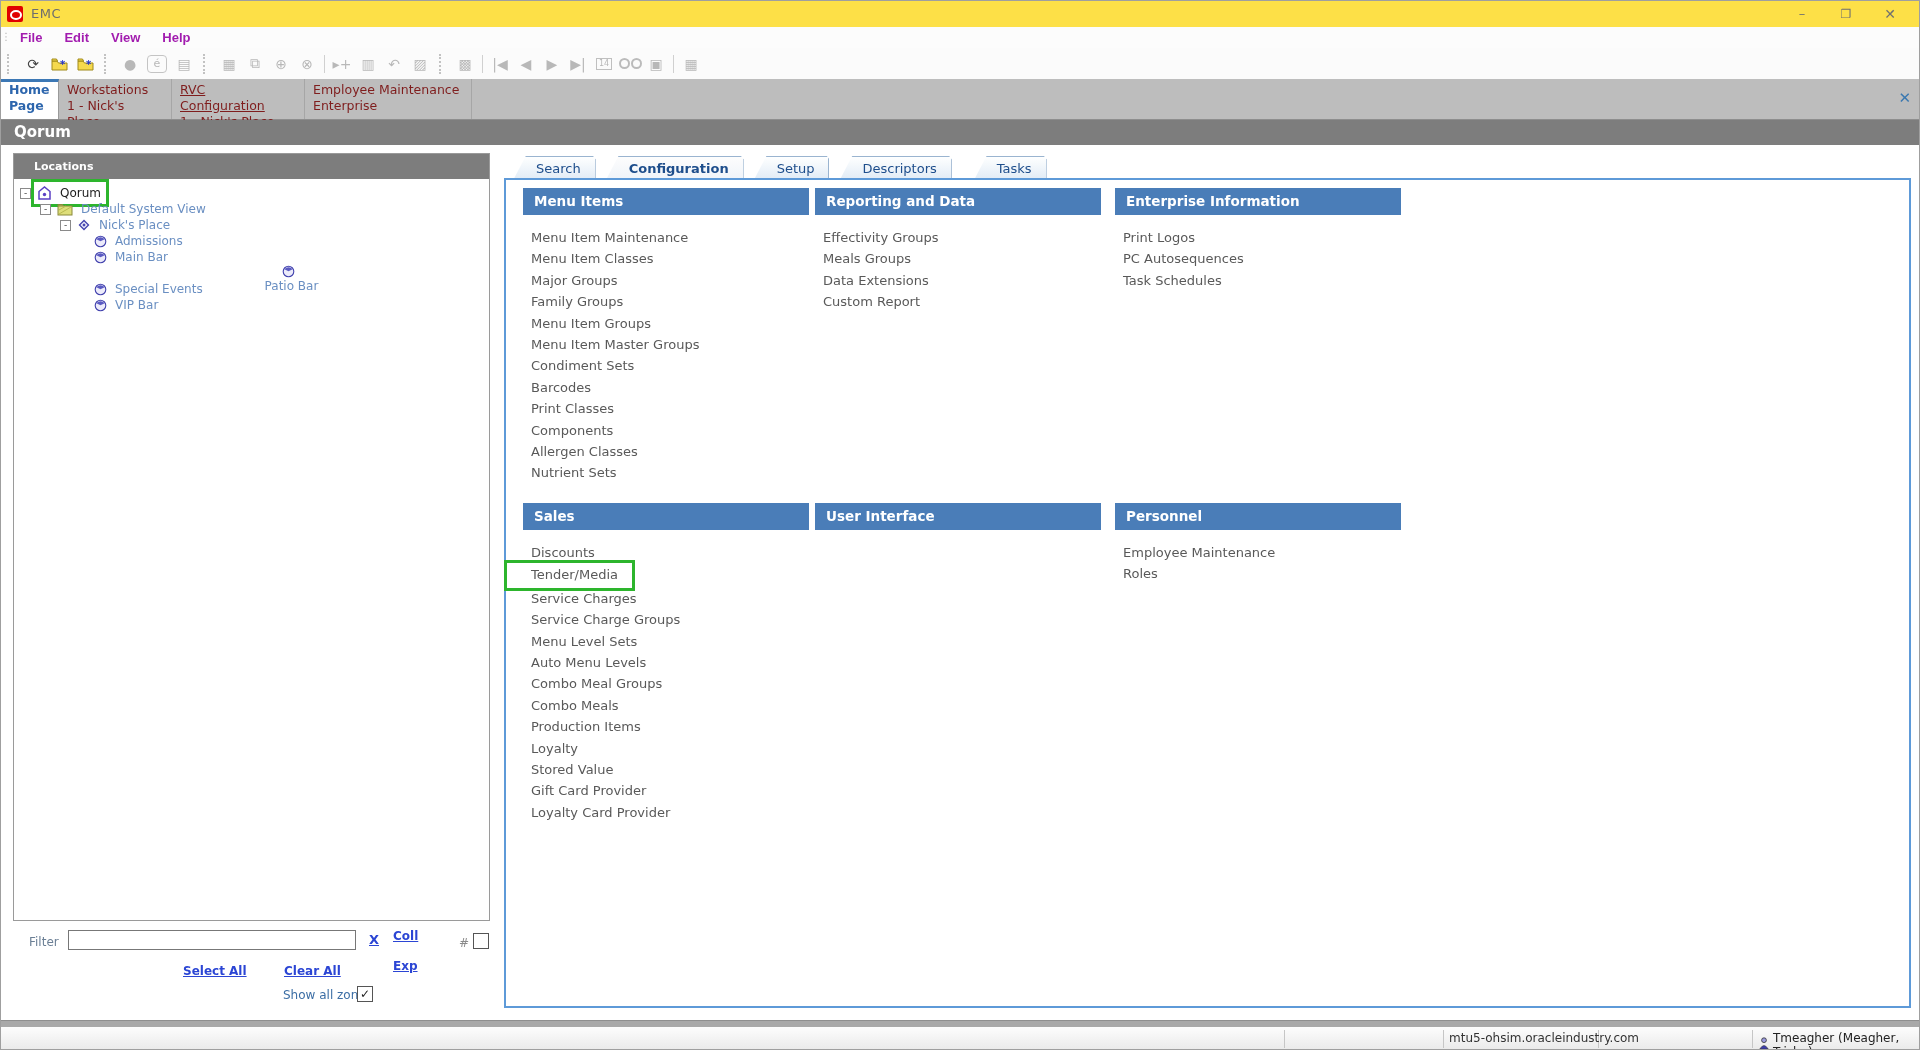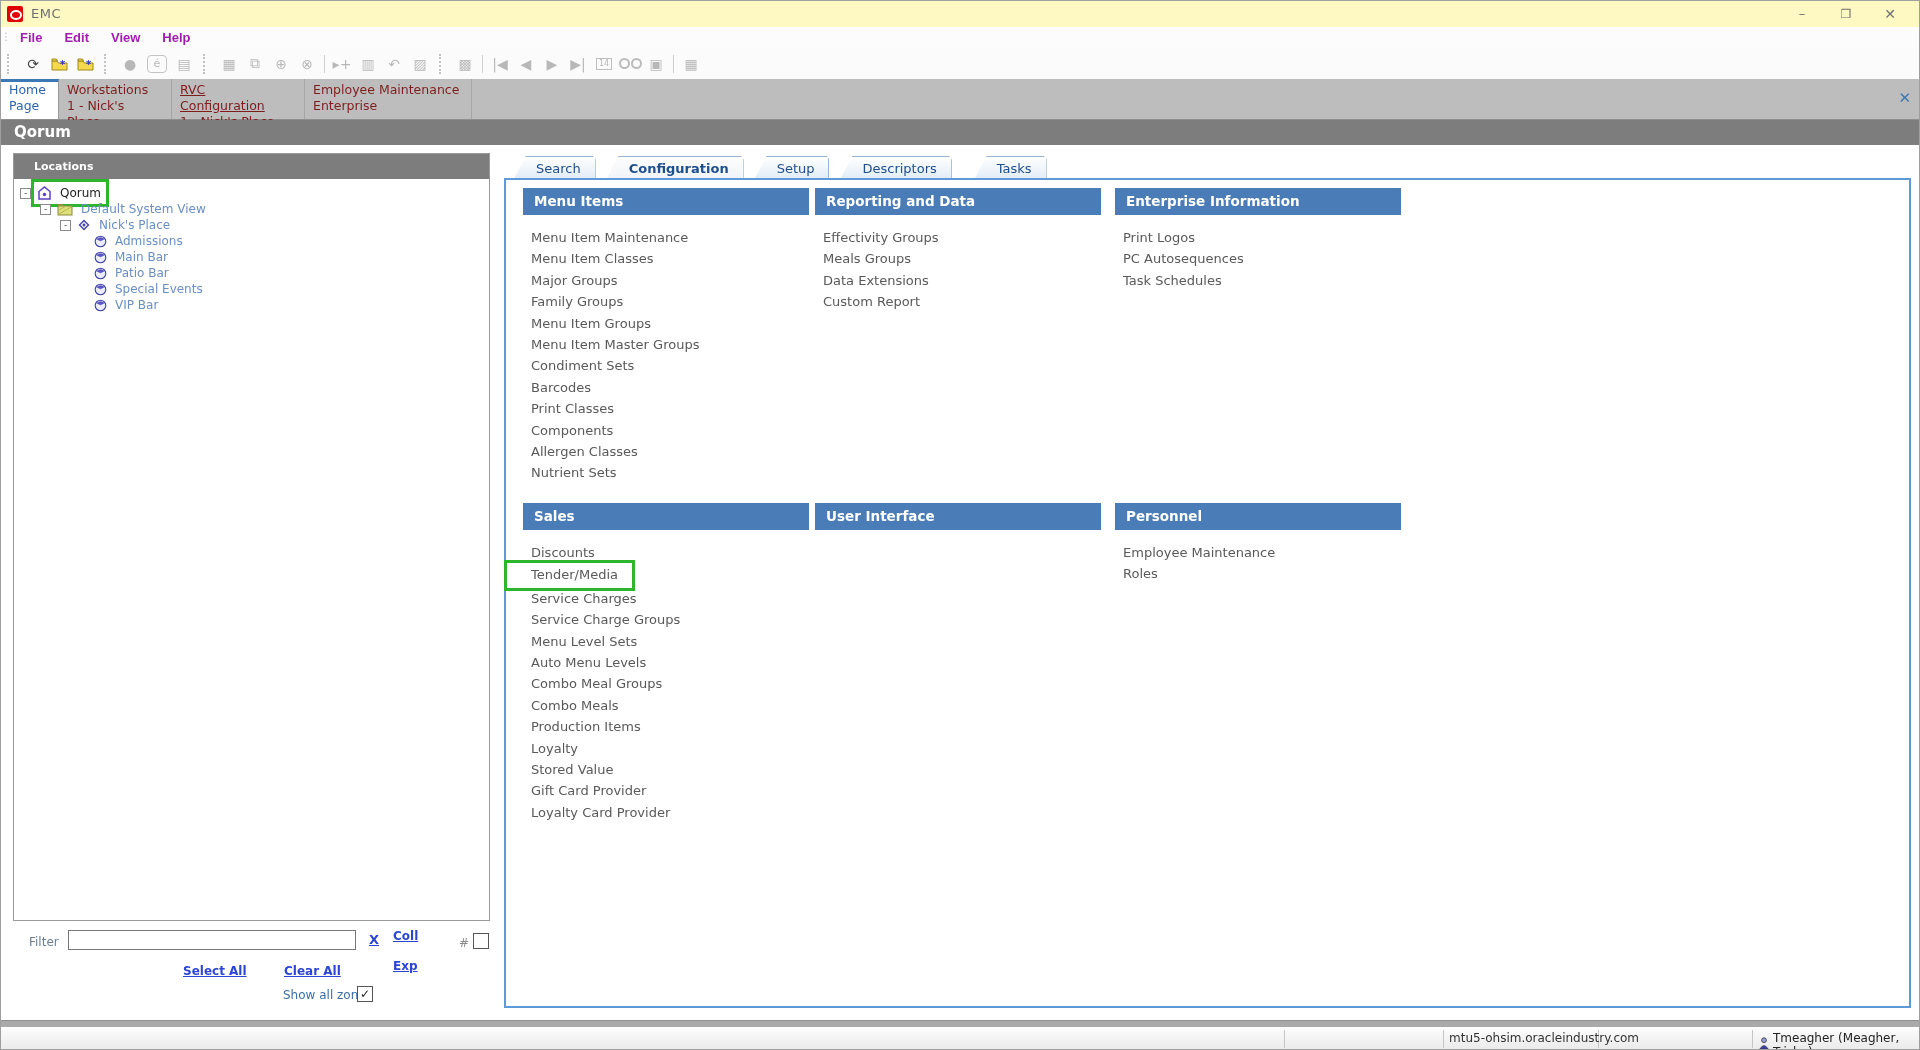--- a/index.html
+++ b/index.html
@@ -1,19 +1,19 @@
 <!DOCTYPE html>
 <html><head>
 <meta charset="utf-8">
 <style>
   html,body{margin:0;padding:0;background:#d8d8d8;}
   #app{position:relative;width:1920px;height:1050px;background:#fff;overflow:hidden;
        font-family:"DejaVu Sans","Liberation Sans",sans-serif;border:1px solid #9f9f9f;box-sizing:border-box;}
   
-  #titlebar{position:absolute;left:0;top:0;width:100%;height:26px;background:#fef9c3;}
+  #titlebar{position:absolute;left:0;top:0;width:100%;height:26px;background:#fde047;}
   #app-icon{position:absolute;left:6px;top:5px;width:16px;height:16px;background:#e00000;border-radius:2px;}
   #app-icon::after{content:"";position:absolute;left:3px;top:4px;width:8px;height:6px;border:2px solid #fff;border-radius:50%;}
   #win-title{position:absolute;left:30px;top:5px;font-size:13px;color:#6e6e6e;letter-spacing:.5px;}
   .winbtn{position:absolute;top:0;width:34px;height:26px;text-align:center;line-height:26px;color:#707070;font-size:13px;cursor:default;}
   #btn-min{right:100px;} #btn-restore{right:56px;font-size:12px;} #btn-close{right:12px;font-size:14px;}
   
   #menubar{position:absolute;left:0;top:26px;width:100%;height:21px;background:#fcfcfc;font-family:"Liberation Sans",sans-serif;}
   .grip{color:#b5b5b5;font-size:10px;letter-spacing:-1px;display:inline-block;width:8px;overflow:hidden;}
   #menubar .menu-item{display:inline-block;padding:3px 11px;font-size:13px;color:#a21caf;font-weight:bold;}
   
@@ -22,21 +22,21 @@
   .tb-icon{display:inline-flex;align-items:center;justify-content:center;width:24px;height:22px;margin:0 1px;
            font-size:14px;color:#555;}
   .tb-icon.disabled{color:#adadad;opacity:.85;}
   .tb-sep{width:1px;height:18px;background:#d0d0d0;margin:0 4px;}
   .mini-cal{display:inline-block;border:1px solid #b5b5b5;font-size:8px;padding:1px 2px;color:#adadad;line-height:8px;}
   .bino i{display:inline-block;width:7px;height:7px;border:2px solid #b0b0b0;border-radius:50%;margin:0 .5px;}
   
   #tabstrip{position:absolute;left:0;top:78px;width:100%;height:40px;background:#bdbdbd;border-bottom:1px solid #8e8e8e;}
   .otab{position:absolute;top:0;height:40px;box-sizing:border-box;padding:3px 10px 0 8px;font-size:12.5px;line-height:16px;
         color:#7f1d1d;border-right:1px solid #a6a6a6;cursor:default;}
-  .otab.selected{background:#fff;border-top:3px solid #3c78b5;padding-top:0;color:#2d66ad;font-weight:normal;border-right:1px solid #9a9a9a;}
+  .otab.selected{background:#fff;border-top:3px solid #3c78b5;padding-top:0;color:#2d66ad;font-weight:bold;border-right:1px solid #9a9a9a;}
   #tab-close{position:absolute;right:8px;top:12px;color:#3a78b0;font-weight:bold;font-size:15px;line-height:15px;cursor:default;}
   
   #qorumbar{position:absolute;left:0;top:119px;width:100%;height:25px;background:#7d7d7d;}
   #qorumbar .ptitle{position:absolute;left:13px;top:3px;color:#fff;font-weight:bold;font-size:15px;}
   
   #sidebar{position:absolute;left:12px;top:152px;width:477px;height:768px;background:#fff;border:1px solid #9a9a9a;box-sizing:border-box;}
   #sidebar-header{height:25px;background:#7d7d7d;color:#fff;font-weight:bold;font-size:11px;line-height:25px;padding-left:20px;}
   #tree{position:relative;padding-top:6px;}
   .tree-row{position:relative;height:16px;display:flex;align-items:center;font-size:12px;color:#6a8fc2;white-space:nowrap;}
   .tree-row .expander{width:11px;height:11px;box-sizing:border-box;border:1px solid #8a8a8a;background:#fff;color:#444;
@@ -218,21 +218,21 @@
         </div>
         <div class="tree-row" style="padding-left: 80px;">
           <span class="ticon">
             <svg width="13" height="13" viewBox="0 0 13 13">
               <circle cx="6.5" cy="6.5" r="5.3" fill="#ecebfa" stroke="#4343ae" stroke-width="1.1"></circle>
               <path d="M2.4 4.2 A5.3 5.3 0 0 1 10.6 4.2 L6.5 6.2 Z" fill="#5a5ac2"></path>
             </svg>
           </span>
           <span class="tree-label">Main Bar</span>
         </div>
-        <div class="tree-row" style="padding-left: 80px;">
+        <div class="tree-row" style="padding-left: 80px; flex-direction: column;">
           <span class="ticon">
             <svg width="13" height="13" viewBox="0 0 13 13">
               <circle cx="6.5" cy="6.5" r="5.3" fill="#ecebfa" stroke="#4343ae" stroke-width="1.1"></circle>
               <path d="M2.4 4.2 A5.3 5.3 0 0 1 10.6 4.2 L6.5 6.2 Z" fill="#5a5ac2"></path>
             </svg>
           </span>
           <span class="tree-label">Patio Bar</span>
         </div>
         <div class="tree-row" style="padding-left: 80px;">
           <span class="ticon">

